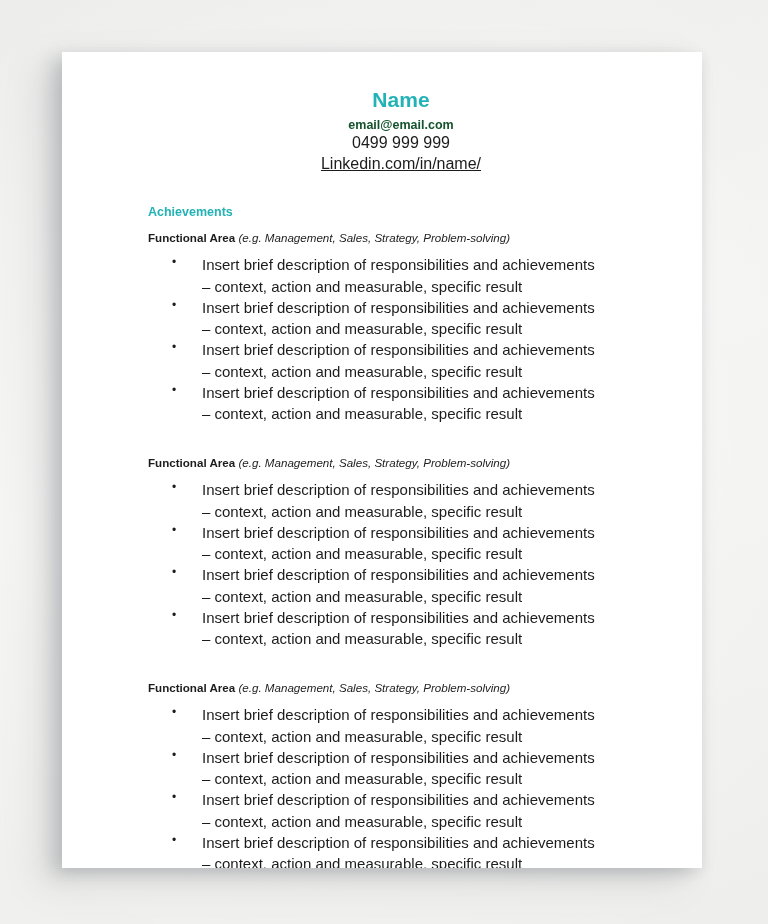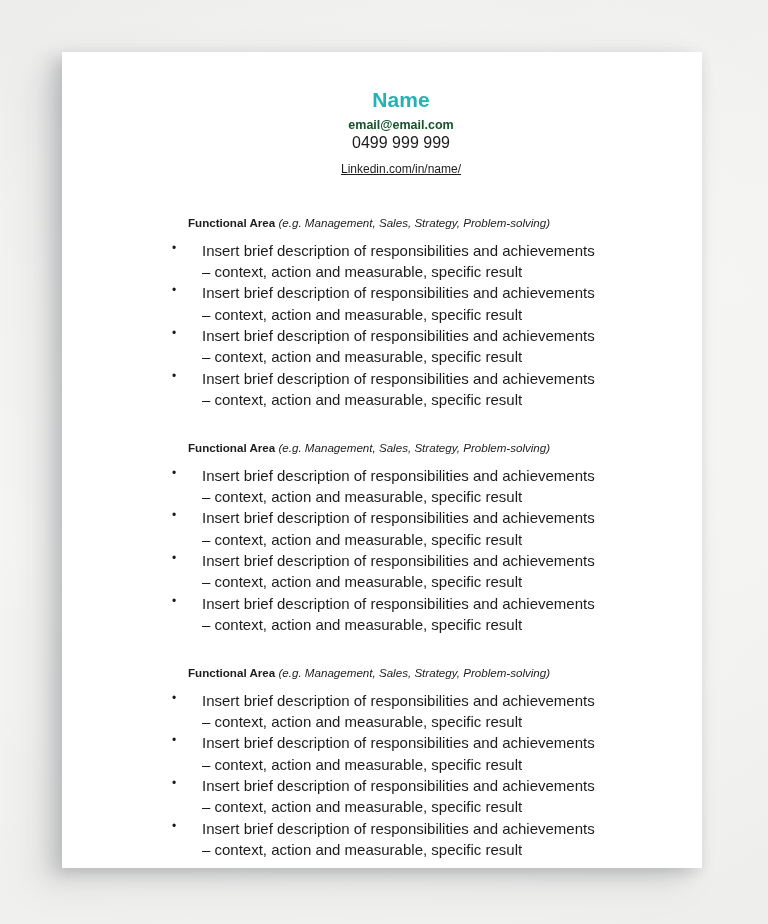--- a/index.html
+++ b/index.html
@@ -63,23 +63,23 @@
     margin: 0;
   }
   .phone {
     color: #1c1c1c;
     font-size: 16px;
     line-height: 1.3;
     margin: 0;
   }
   .linkedin {
     color: #1c1c1c;
-    font-size: 12px;
+    font-size: 16px;
     line-height: 1.3;
-    margin: 8px;
+    margin: 0;
     display: inline-block;
   }
 
   
   .section-heading {
     color: #23b2b5;
     font-size: 12.5px;
     font-weight: bold;
     line-height: 1.3;
     margin: 0 0 9px 0;
@@ -96,21 +96,20 @@
     margin-bottom: 16px;
   }
   .func-title {
     font-size: 11.6px;
     line-height: 1.35;
     color: #1c1c1c;
     margin: 0 0 9px 0;
   }
   .func-title .ft-bold {
     font-weight: bold;
-    margin-left: 40px;
   }
   .func-title .ft-italic {
     font-style: italic;
   }
 
   .bullets {
     list-style: none;
     margin: 0;
     padding: 0;
   }
@@ -148,20 +147,21 @@
 
     <div class="doc-header">
       <div class="name">Name</div>
       <div class="email">email@email.com</div>
       <div class="phone">0499 999 999</div>
       <div><a class="linkedin" href="#">Linkedin.com/in/name/</a></div>
     </div>
 
 
     <div>
+      <div class="section-heading">Achievements</div>
       <div id="blocks-host">
           <div class="func-block">
             <div class="func-title"><span class="ft-bold">Functional Area</span><span class="ft-italic"> (e.g. Management, Sales, Strategy, Problem-solving)</span></div>
             <div class="bullets">
               <div class="bullet-row">
                 <span class="bullet-mark">•</span>
                 <span class="bullet-text">Insert brief description of responsibilities and achievements – context, action and measurable, specific result</span>
               </div>
               <div class="bullet-row">
                 <span class="bullet-mark">•</span>

